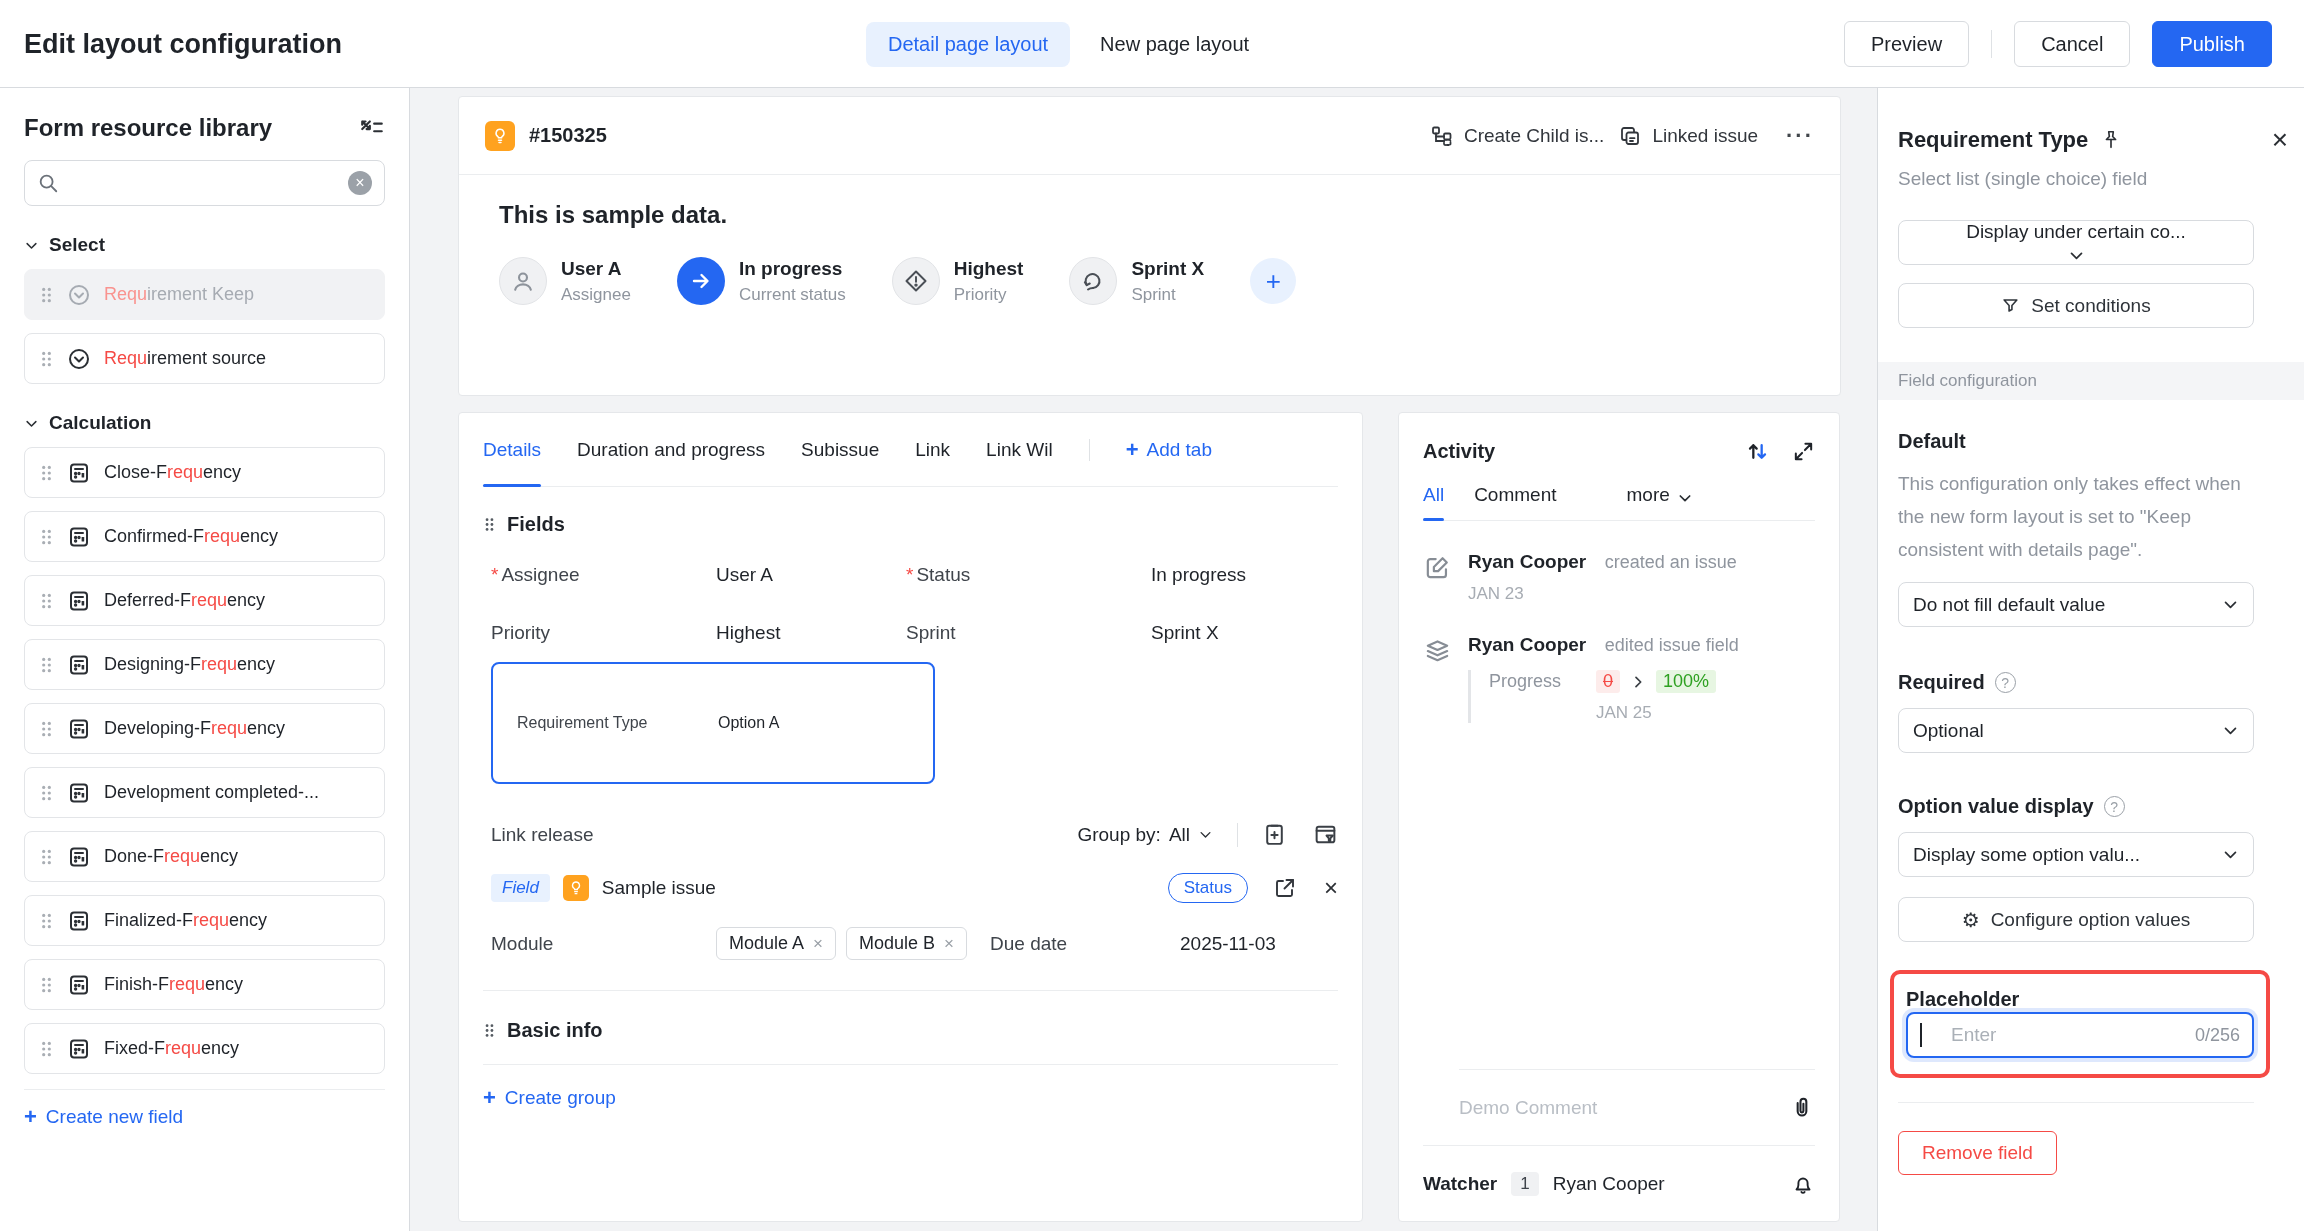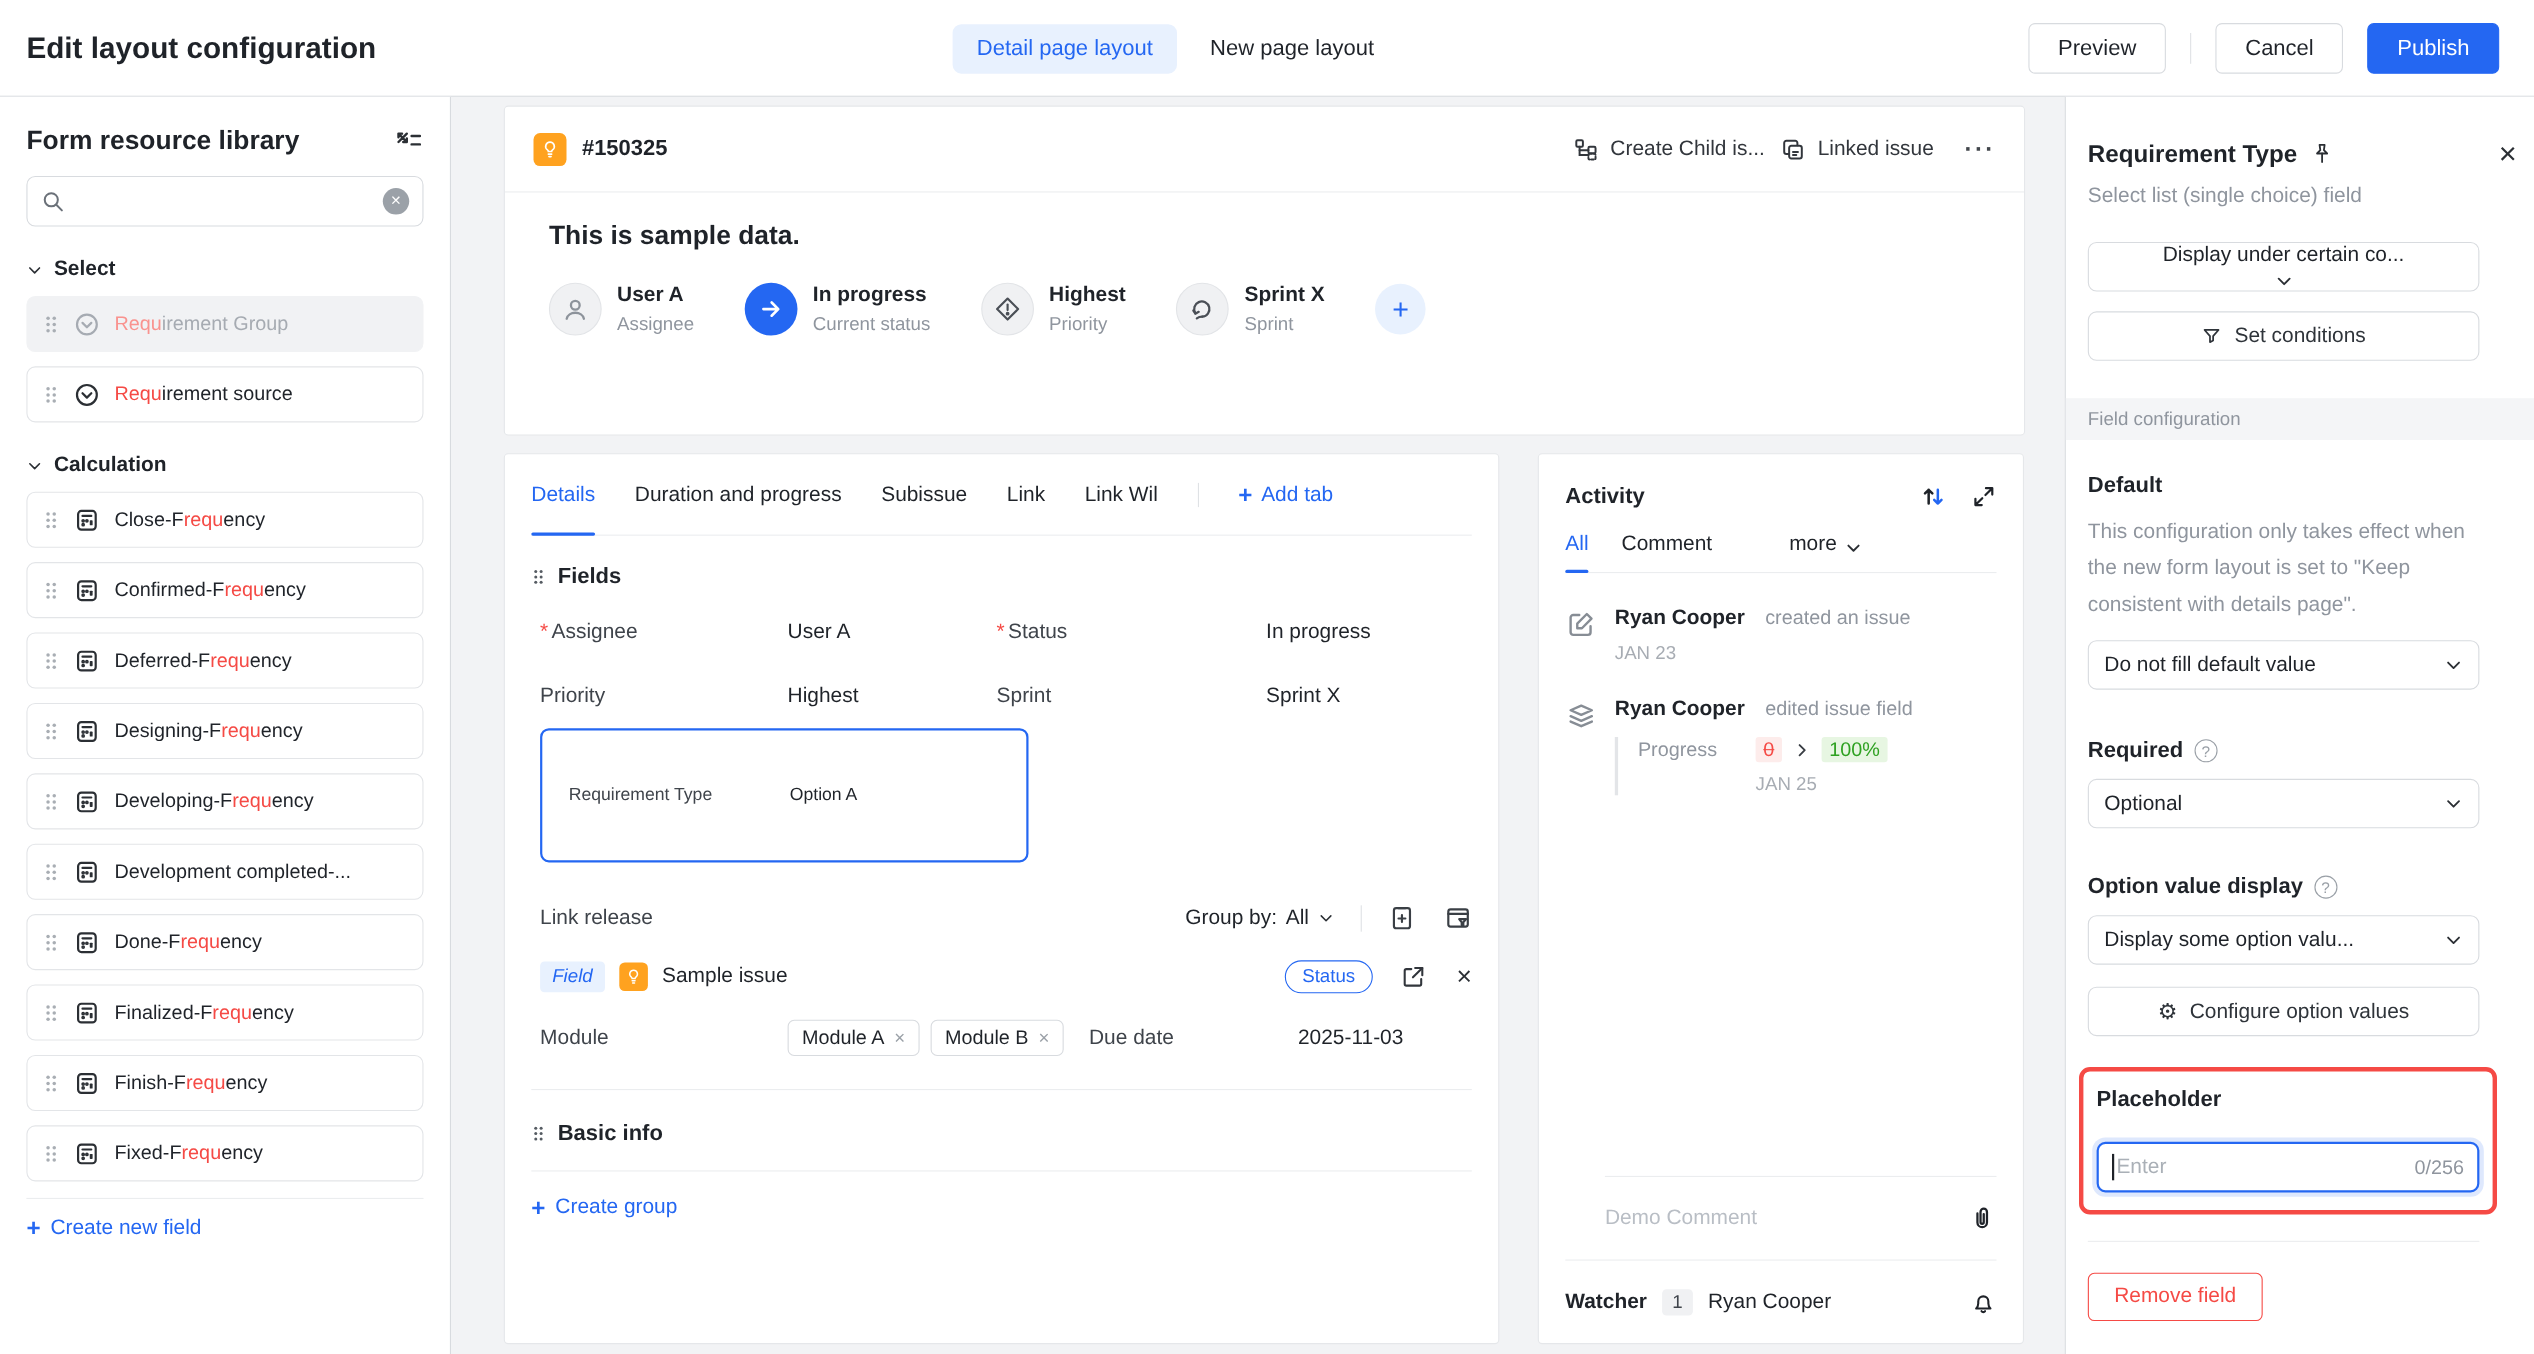--- a/index.html
+++ b/index.html
@@ -148,23 +148,23 @@
   .strip{margin-top:34px;margin-left:-20px;width:427px;height:38px;background:#f4f5f7;
     display:flex;align-items:center;padding-left:20px;font-size:17px;color:var(--gray);}
   .p-h{font-size:20px;font-weight:bold;}
   .p-desc{margin-top:14px;width:352px;font-size:19px;line-height:33px;color:var(--gray);}
   .label-row{display:flex;align-items:center;gap:10px;}
   .help-ic{width:21px;height:21px;border-radius:50%;border:1.5px solid #9aa0a7;color:#9aa0a7;
     font-size:14px;display:flex;align-items:center;justify-content:center;cursor:pointer;}
   .gear-gl{font-size:20px;line-height:1;color:#2f343a;}
   .red-box{margin-top:28px;margin-left:-8px;width:380px;border:4px solid var(--red);border-radius:10px;
     padding:14px 12px 16px;}
-  .ph-input{margin-top:27px;width:100%;height:46px;border:2px solid var(--blue);border-radius:8px;
+  .ph-input{margin-top:1px;width:100%;height:46px;border:2px solid var(--blue);border-radius:8px;
     box-shadow:0 0 0 4px rgba(36,103,242,.15);display:flex;align-items:center;
-    justify-content:space-between;padding:11px 12px;cursor:text;background:#fff;}
+    justify-content:space-between;padding:11px 12px;cursor:text;background:#fff;gap:27px;}
   .caret{width:2px;height:24px;background:#1f2329;margin-right:2px;}
   .ph-text{font-size:19px;color:#aab0b7;flex:1;}
   .ph-count{font-size:18px;color:var(--gray);}
   .p-div{margin-top:24px;width:356px;border-top:1px solid var(--divider);}
   .remove-btn{margin-top:28px;display:inline-flex;align-items:center;border:1.5px solid var(--red);
     color:var(--red);border-radius:6px;padding:10px 23px;font-size:19px;background:#fff;cursor:pointer;}
 </style>
 </head>
 <body>
 
@@ -220,21 +220,21 @@
             <circle cx="5" cy="16" r="1.7"></circle>
             <circle cx="11" cy="16" r="1.7"></circle>
           </svg>
     </span>
     <span class="ficon">
       <svg width="24" height="24" viewBox="0 0 24 24" fill="none" stroke="currentColor" stroke-width="2" stroke-linecap="round" stroke-linejoin="round">
             <circle cx="12" cy="12" r="9"></circle>
             <path d="M8 10.5l4 4 4-4"></path>
           </svg>
     </span>
-    <span class="lbl"><span class="pre"></span><span class="match">Requ</span><span class="post">irement Group</span></span>
+    <span class="lbl"><span class="pre"></span><span class="match">Requ</span><span class="post">irement Keep</span></span>
   </div>
 
   <div class="lib-item">
     <span>
       <svg width="15" height="20" viewBox="0 0 16 20" fill="#a9aeb4">
             <circle cx="5" cy="4" r="1.7"></circle>
             <circle cx="11" cy="4" r="1.7"></circle>
             <circle cx="5" cy="10" r="1.7"></circle>
             <circle cx="11" cy="10" r="1.7"></circle>
             <circle cx="5" cy="16" r="1.7"></circle>

